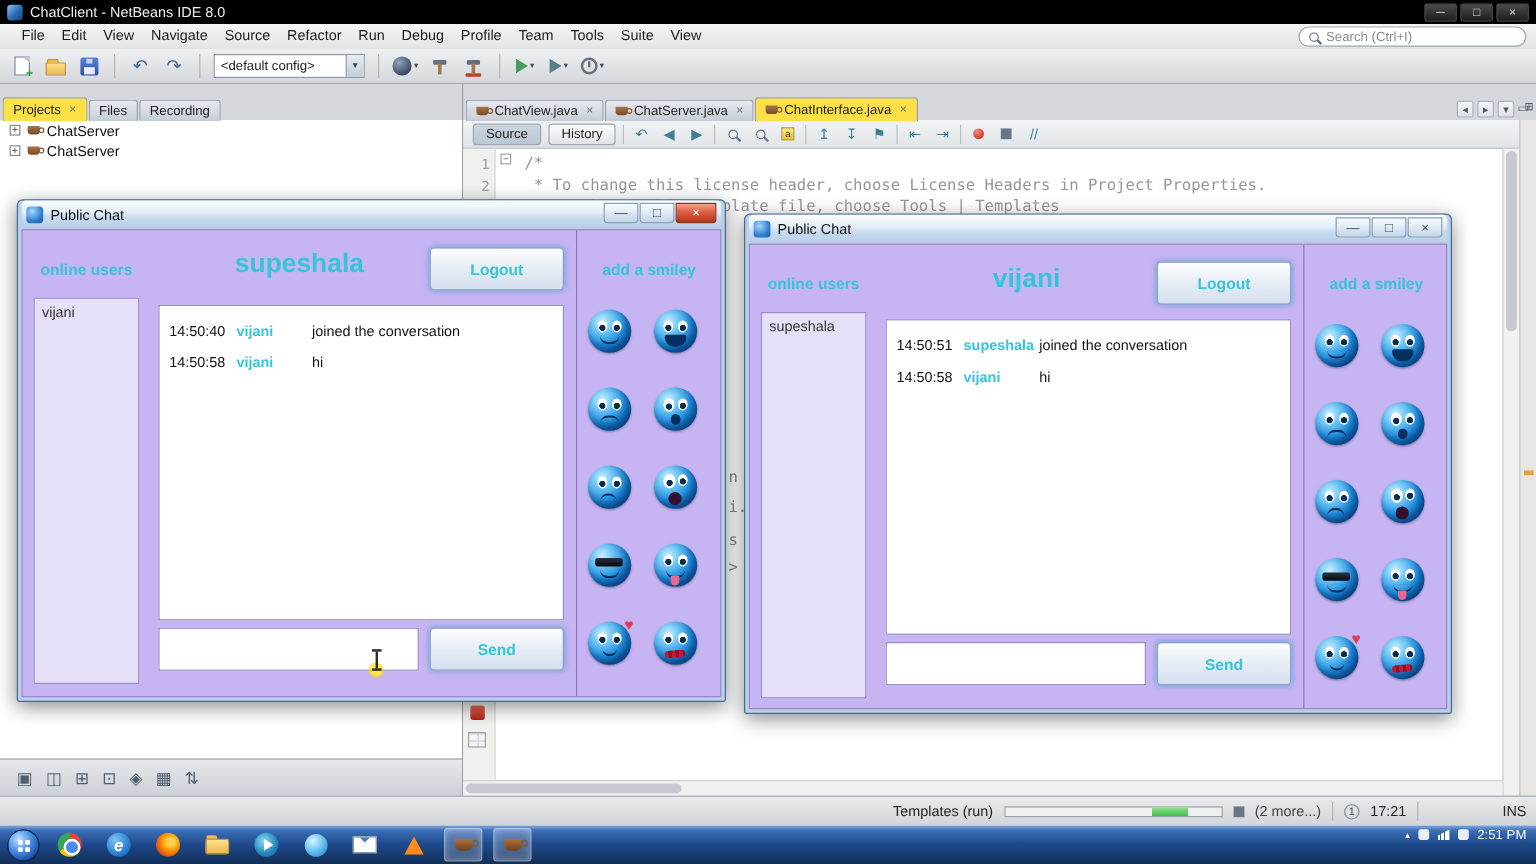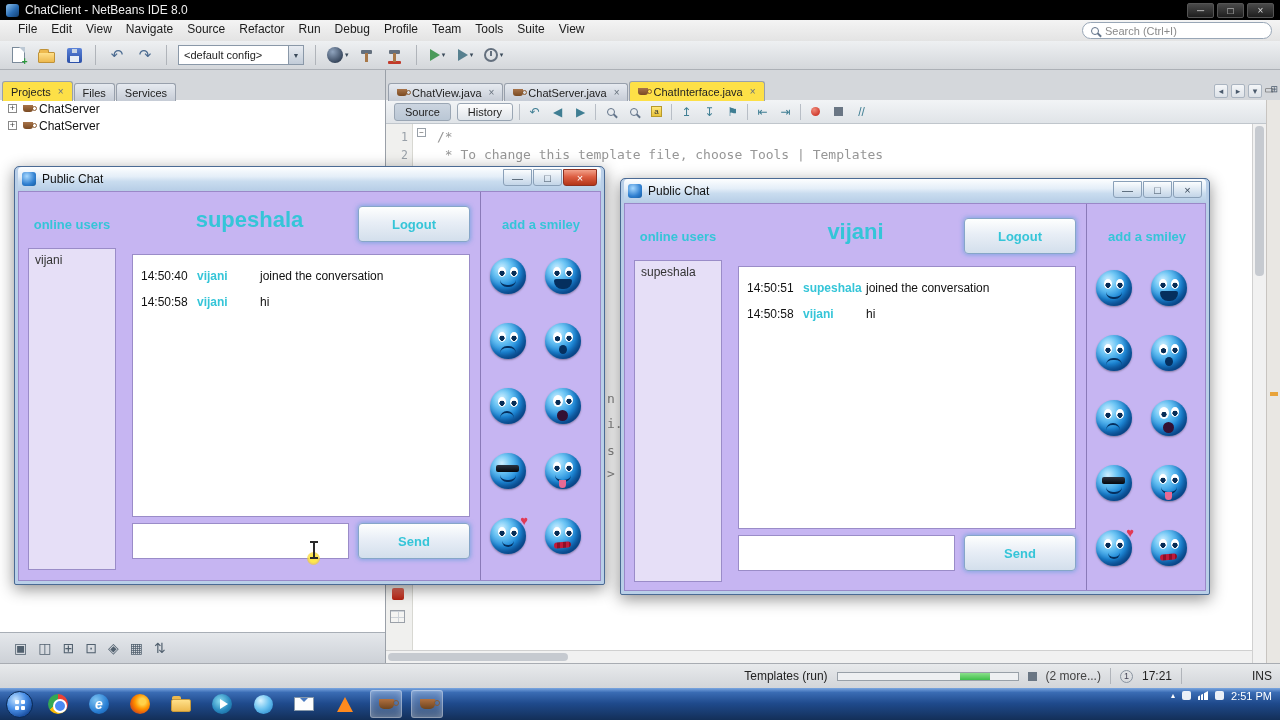--- a/index.html
+++ b/index.html
@@ -265,21 +265,21 @@
 
   <div class="tabstrip" id="left-tabs">
     <div class="tab active">
       <span>Projects</span>
       <span class="tclose">×</span>
     </div>
     <div class="tab">
         <span>Files</span>
       </div>
     <div class="tab">
-        <span>Services</span>
+        <span>Recording</span>
       </div>
   </div>
   <span class="panel-min">▭</span>
   <div id="panel-body">
     <div class="tree-row">
       <span class="expander">+</span>
       <span class="cup"></span>
       <span>ChatServer</span>
     </div>
     <div class="tree-row">
@@ -358,20 +358,21 @@
 
   <div id="code-bg"></div>
   <div id="gutter">
     <div>1</div>
     <div>2</div>
     <div>3</div>
   </div>
   <div id="fold-box">−</div>
   <div id="code">
     <div class="code-line">/*</div>
+    <div class="code-line"> * To change this license header, choose License Headers in Project Properties.</div>
     <div class="code-line"> * To change this template file, choose Tools | Templates</div>
   </div>
   <span class="frag" style="left:607px;top:391px">n</span>
   <span class="frag" style="left:607px;top:416px">i.</span>
   <span class="frag" style="left:607px;top:443px">s</span>
   <span class="frag" style="left:607px;top:466px">&gt;</span>
   <div class="gutter-glyph-red"></div>
   <div class="gutter-glyph-grid"></div>
   <div id="vscroll">
       <div class="thumb"></div>

